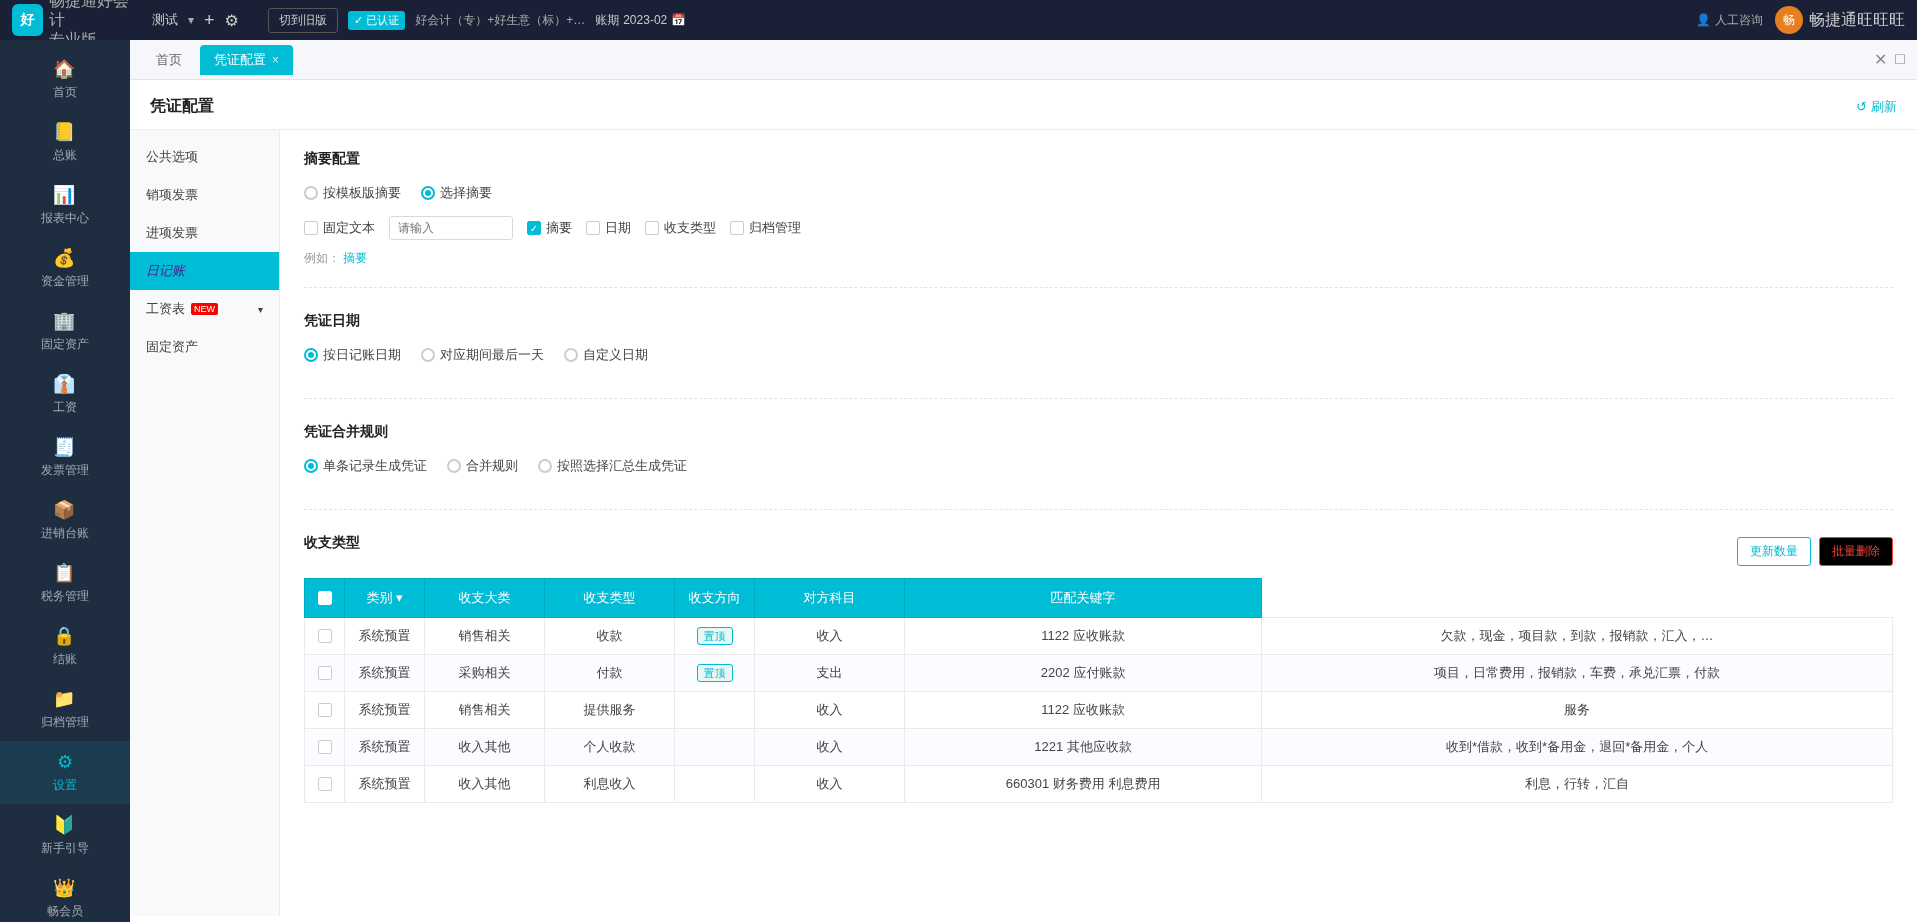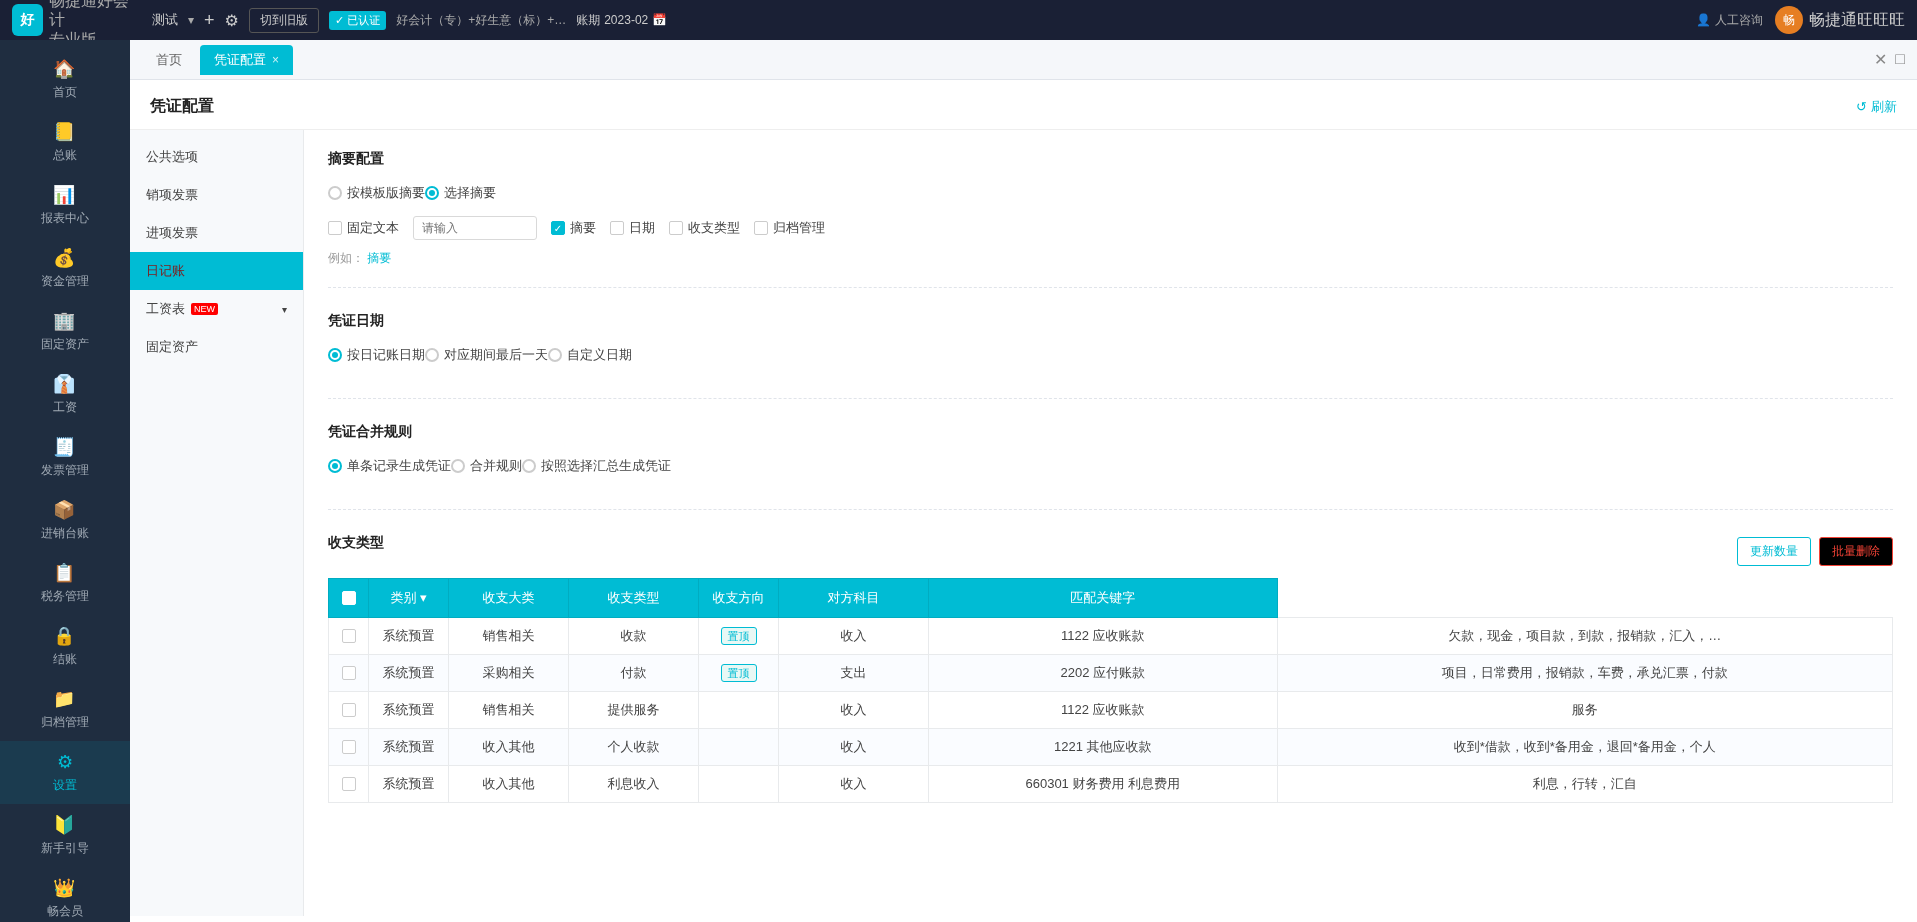--- a/index.html
+++ b/index.html
@@ -8,21 +8,21 @@
     
     .topbar { height: 40px; background: #1a2035; display: flex; align-items: center; padding: 0 12px; gap: 10px; flex-shrink: 0; }
     .topbar-logo { display: flex; align-items: center; gap: 6px; width: 130px; }
     .topbar-logo-icon { width: 32px; height: 32px; background: #00bcd4; border-radius: 6px; display: flex; align-items: center; justify-content: center; color: white; font-size: 14px; font-weight: bold; }
     .topbar-logo-text { color: white; font-size: 13px; line-height: 1.2; }
     .topbar-logo-text span { display: block; font-size: 16px; color: #aaa; }
     .topbar-company { color: #ccc; font-size: 13px; }
     .topbar-arrow { color: #aaa; font-size: 12px; cursor: pointer; }
     .topbar-add { color: #ccc; font-size: 18px; cursor: pointer; }
     .topbar-settings { color: #ccc; font-size: 16px; cursor: pointer; }
-    .topbar-btn { background: transparent; border: 1px solid #555; color: #ccc; padding: 3px 10px; border-radius: 3px; cursor: pointer; font-size: 12px; }
+    .topbar-btn { background: transparent; border: 1px solid #555; color: #ccc; padding: 3px 10px; border-radius: 3px; cursor: pointer; font-size: 12px; margin-left: 19px; }
     .badge-certified { background: #00bcd4; color: white; padding: 2px 6px; border-radius: 3px; font-size: 11px; }
     .topbar-info { color: #aaa; font-size: 12px; }
     .topbar-period { color: #ccc; font-size: 12px; display: flex; align-items: center; gap: 4px; }
     .topbar-right { margin-left: auto; display: flex; align-items: center; gap: 12px; }
     .topbar-support { color: #aaa; font-size: 12px; display: flex; align-items: center; gap: 4px; cursor: pointer; }
     .topbar-user { display: flex; align-items: center; gap: 6px; cursor: pointer; }
     .topbar-avatar { width: 28px; height: 28px; border-radius: 50%; background: #e67e22; display: flex; align-items: center; justify-content: center; color: white; font-size: 12px; }
     .topbar-username { color: #ccc; font-size: 16px; }
 
     
@@ -47,32 +47,32 @@
     .tab-bar-action { color: #888; font-size: 16px; cursor: pointer; }
 
     
     .page-content { flex: 1; overflow-y: auto; padding: 0; background: white; }
     .page-header { padding: 16px 20px 12px; border-bottom: 1px solid #eee; display: flex; align-items: center; justify-content: space-between; background: white; }
     .page-title { font-size: 16px; font-weight: bold; color: #222; }
     .refresh-btn { color: #00bcd4; font-size: 13px; cursor: pointer; display: flex; align-items: center; gap: 4px; }
 
     
     .inner-layout { display: flex; height: calc(100% - 56px); }
-    .inner-sidebar { width: 174px; background: #f7f9fb; border-right: 1px solid #e8eaec; padding-top: 8px; flex-shrink: 0; }
+    .inner-sidebar { width: 150px; background: #f7f9fb; border-right: 1px solid #e8eaec; padding-top: 8px; flex-shrink: 0; }
     .inner-sidebar-item { padding: 10px 16px; cursor: pointer; color: #444; font-size: 13px; display: flex; align-items: center; gap: 6px; }
-    .inner-sidebar-item.active { background: #00bcd4; color: #7f1d1d; }
+    .inner-sidebar-item.active { background: #00bcd4; color: #4c1d95; font-style: italic; }
     .inner-sidebar-item .new-tag { background: red; color: white; font-size: 9px; padding: 1px 3px; border-radius: 2px; }
     .inner-sidebar-item .arrow { margin-left: auto; font-size: 10px; }
 
     
     .settings-main { flex: 1; overflow-y: auto; padding: 20px 24px; background: white; }
     .section { margin-bottom: 24px; border-bottom: 1px dashed #e0e4ea; padding-bottom: 20px; }
     .section:last-child { border-bottom: none; }
     .section-title { font-size: 14px; font-weight: bold; color: #222; margin-bottom: 16px; }
-    .radio-group { display: flex; align-items: center; margin-bottom: 14px; }
+    .radio-group { display: flex; align-items: center; gap: 20px; margin-bottom: 14px; }
     .radio-item { display: flex; align-items: center; gap: 5px; cursor: pointer; font-size: 13px; color: #444; }
     .radio-circle { width: 14px; height: 14px; border-radius: 50%; border: 2px solid #ccc; display: flex; align-items: center; justify-content: center; flex-shrink: 0; }
     .radio-circle.checked { border-color: #00bcd4; }
     .radio-circle.checked::after { content: ''; width: 6px; height: 6px; border-radius: 50%; background: #00bcd4; }
 
     .checkbox-row { display: flex; align-items: center; gap: 14px; margin-bottom: 10px; flex-wrap: wrap; }
     .checkbox-item { display: flex; align-items: center; gap: 5px; cursor: pointer; font-size: 13px; color: #444; }
     .checkbox-box { width: 14px; height: 14px; border: 1px solid #ccc; border-radius: 2px; display: flex; align-items: center; justify-content: center; flex-shrink: 0; background: white; }
     .checkbox-box.checked { background: #00bcd4; border-color: #00bcd4; color: white; font-size: 10px; }
     .text-input { border: 1px solid #d9d9d9; border-radius: 3px; padding: 4px 8px; font-size: 12px; color: #999; width: 124px; outline: none; }

